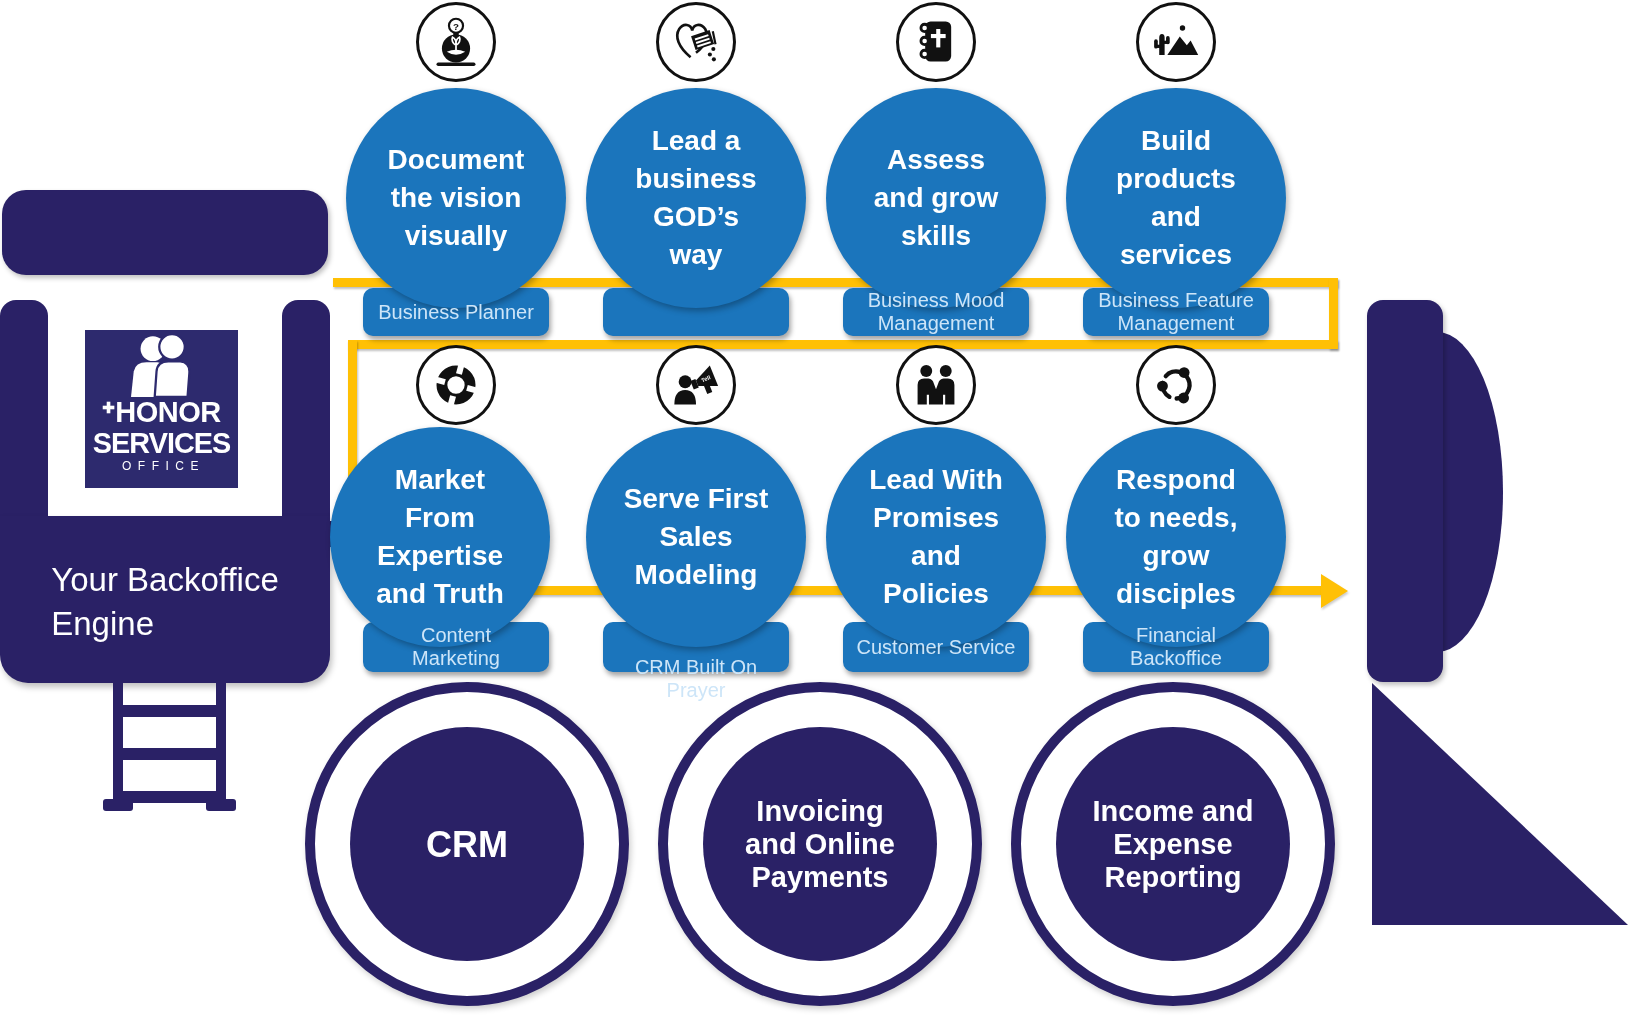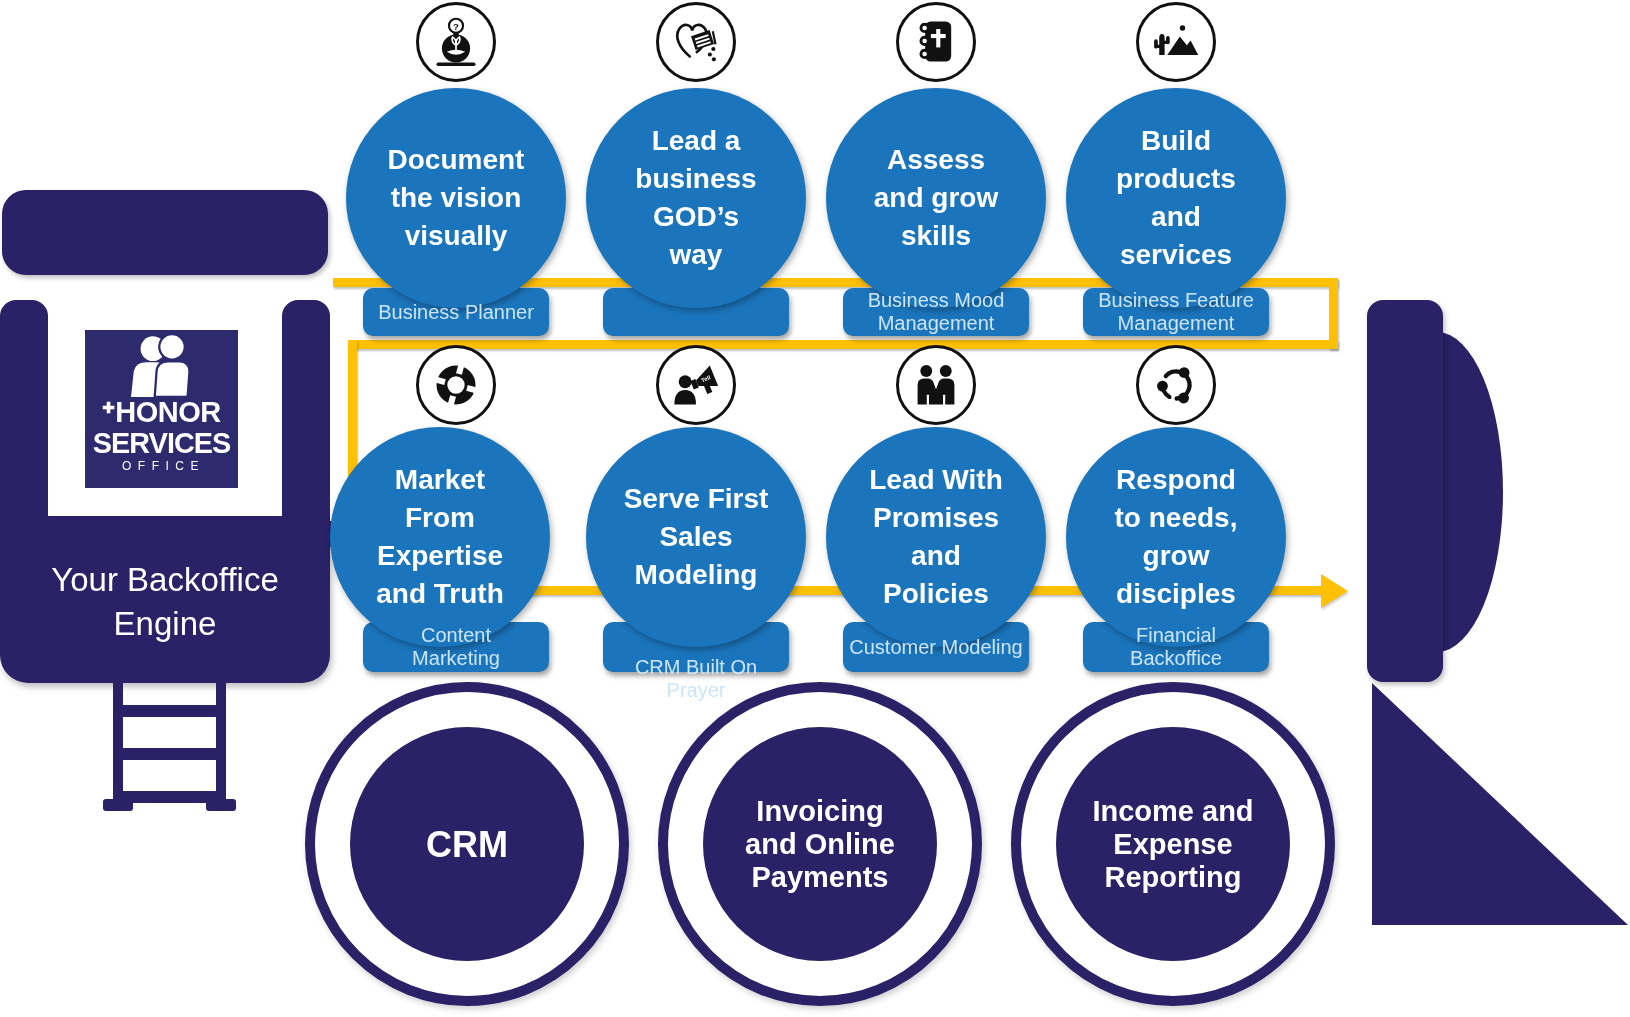--- a/index.html
+++ b/index.html
@@ -17,21 +17,21 @@
   .yarrow{position:absolute;width:0;height:0;border-top:17px solid transparent;border-bottom:17px solid transparent;
           border-left:27px solid var(--yellow,#FFC005);filter:drop-shadow(1px 2px 1px rgba(0,0,0,.2))}
 
   
   .roof{left:2px;top:190px;width:326px;height:85px;border-radius:24px;box-shadow:2px 3px 5px rgba(0,0,0,.25)}
   .barL{left:0;top:300px;width:48px;height:320px;border-radius:16px 16px 0 0}
   .barR{left:282px;top:300px;width:48px;height:320px;border-radius:16px 16px 0 0}
   .bump{width:22px;height:26px;border-radius:9px}
   .block{left:0;top:516px;width:330px;height:167px;border-radius:0 0 28px 28px;box-shadow:2px 4px 6px rgba(0,0,0,.25)}
   .engine-label{left:0;top:532px;width:330px;height:140px;display:flex;align-items:center;justify-content:center;
-      color:#fff;font-size:33px;line-height:44px;text-align:center}
+      color:#fff;font-size:33px;line-height:44px;text-align:left}
   .logo-box{left:85px;top:330px;width:153px;height:158px;background:#2D2A6E;display:flex;flex-direction:column;
       align-items:center;padding-top:5px}
   .logo-word1{color:#fff;font-weight:bold;font-size:29px;letter-spacing:-0.5px;line-height:30px;display:flex;align-items:center}
   .logo-cross{font-size:15px;margin-right:1px;position:relative;top:-4px}
   .logo-word2{color:#fff;font-weight:bold;font-size:30px;letter-spacing:-1px;line-height:31px;transform:scaleX(.96)}
   .logo-word3{color:#fff;font-size:12px;letter-spacing:6.5px;margin-left:4px;line-height:16px}
   .rail{width:10px;height:128px}
   .rung{left:113px;width:113px;height:12px}
   .foot{width:30px;height:12px;border-radius:3px}
 
@@ -231,21 +231,21 @@
     </svg>
   </div>
 
   <div class="balloon-tab" style="left:843px;top:622px;height:50px"></div>
   <div class="balloon-circle" style="left:826px;top:427px">
     <div class="balloon-title pre">Lead With
 Promises
 and
 Policies</div>
   </div>
-  <div class="balloon-sub pre" style="left:843px;top:622px;height:50px">Customer Modeling</div>
+  <div class="balloon-sub pre" style="left:843px;top:622px;height:50px">Customer Service</div>
   <div class="icon-badge" style="left:896px;top:345px">
     <svg width="52" height="52" viewBox="0 0 48 48">
       <circle cx="15" cy="11" r="5.5" fill="#111"></circle>
       <circle cx="33" cy="11" r="5.5" fill="#111"></circle>
       <path d="M7,42 V24 Q7,18 13,18 H17 Q21,18.5 22,22.5 L24,28 L26,22.5 Q27,18.5 31,18 H35 Q41,18 41,24 V42 H32.5 V33 H30.5 V42 H17.5 V33 H15.5 V42 Z" fill="#111"></path>
     </svg>
   </div>
 
   <div class="balloon-tab" style="left:1083px;top:622px;height:50px"></div>
   <div class="balloon-circle" style="left:1066px;top:427px">

